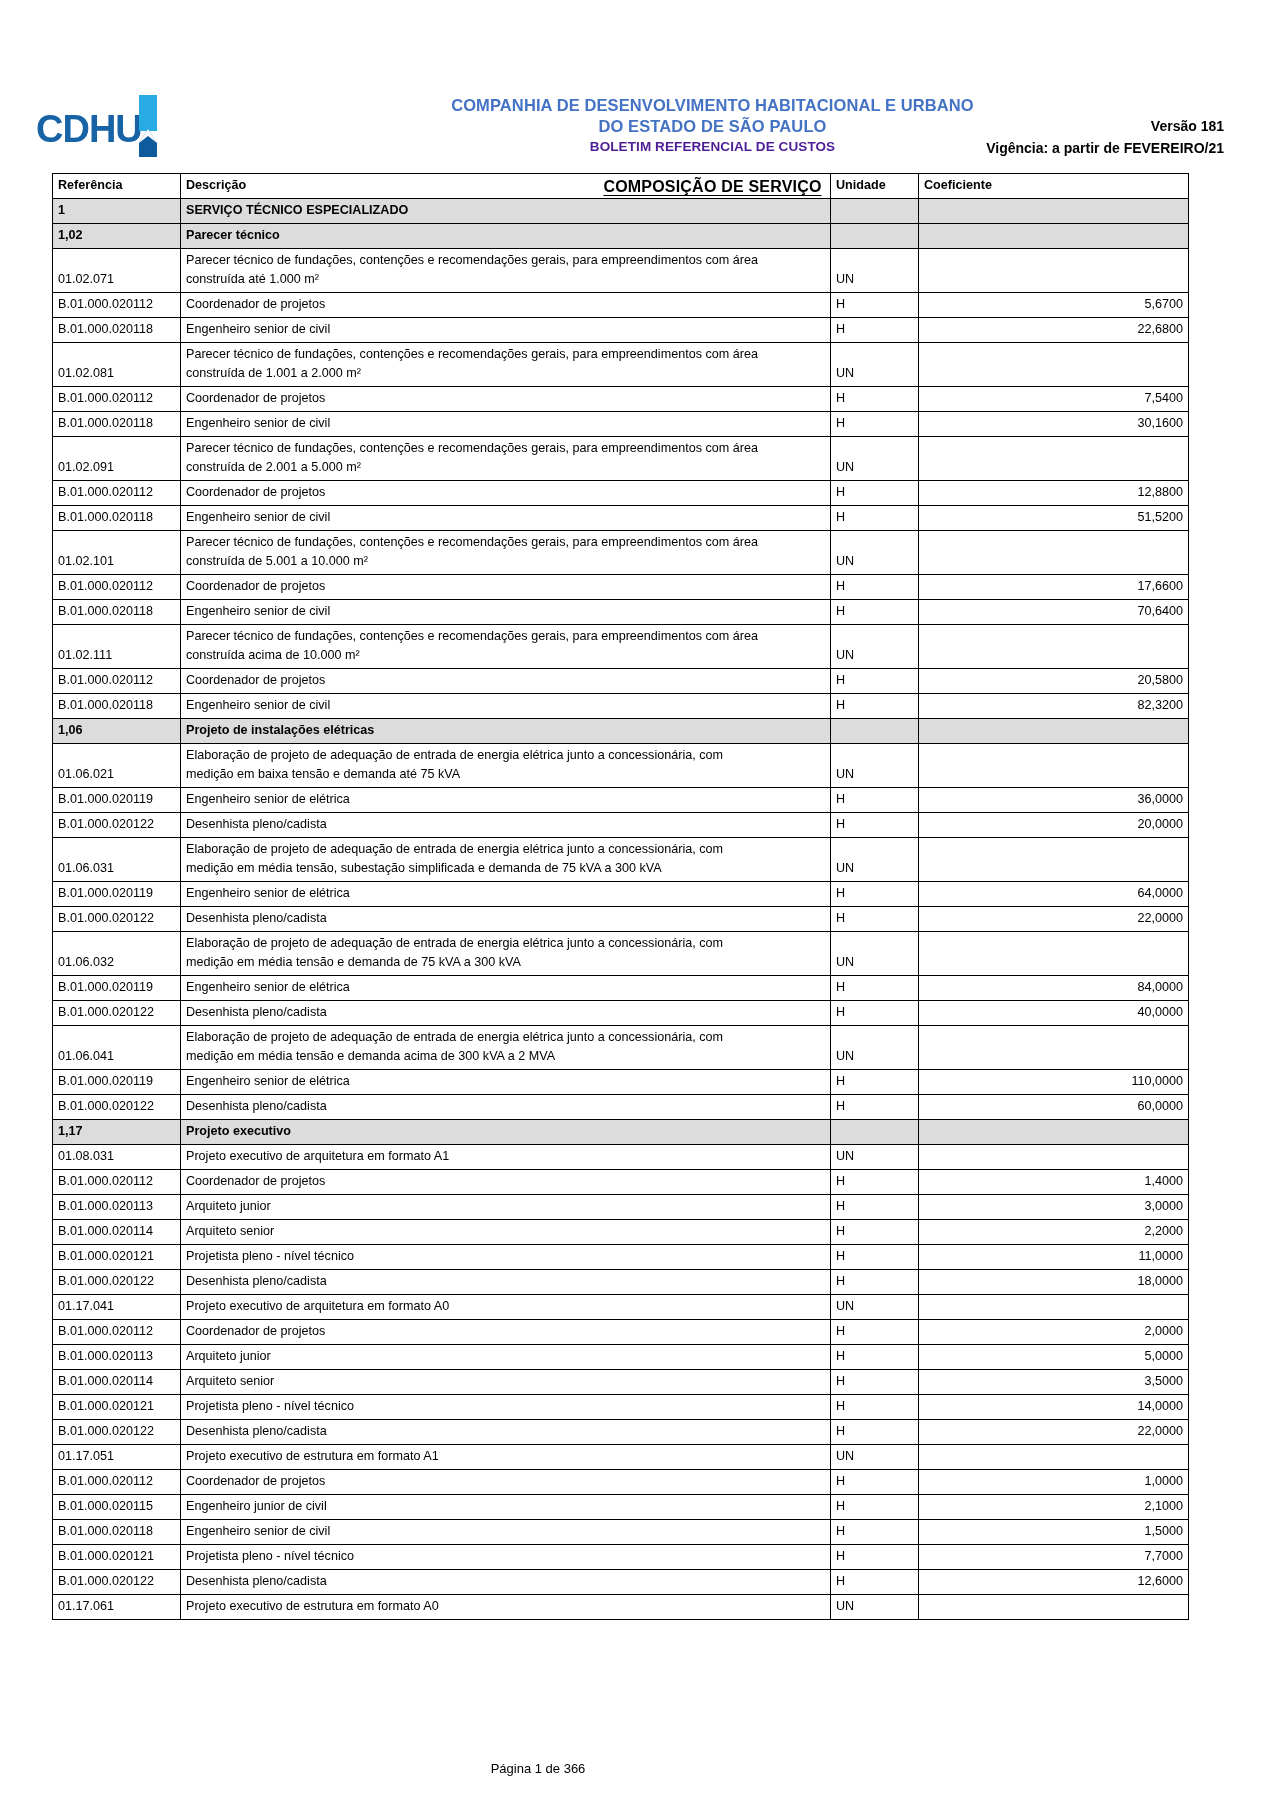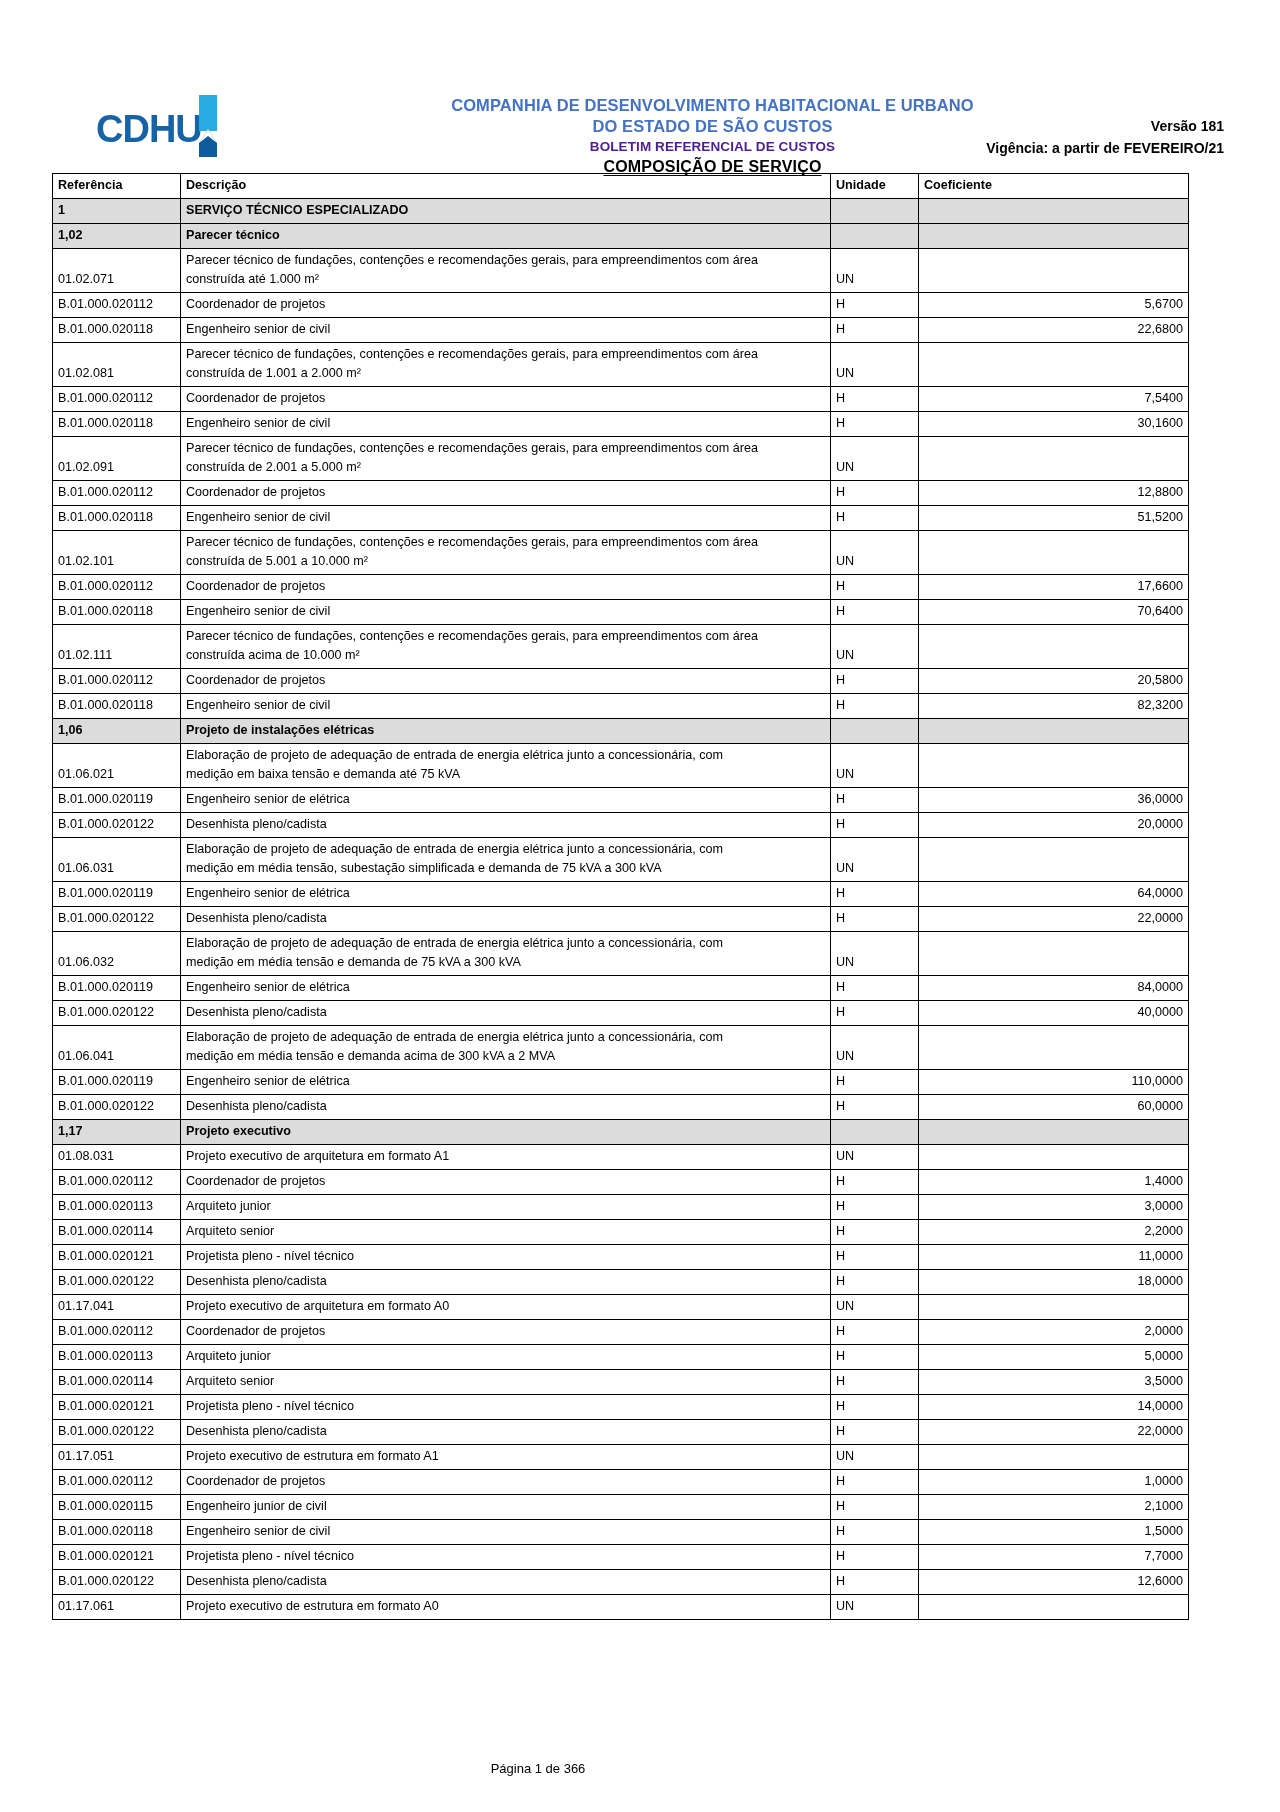--- a/index.html
+++ b/index.html
@@ -26,21 +26,21 @@
   
   .header {
     display: flex;
     align-items: flex-start;
     padding: 95px 0 0 0;
     height: 105px;
     box-sizing: border-box;
   }
   .logo-wrap {
     width: 205px;
-    padding-left: 96px;
+    padding-left: 36px;
     box-sizing: border-box;
     display: flex;
     align-items: flex-start;
   }
   .logo {
     position: relative;
     width: 128px;
     height: 62px;
   }
   .logo-text {
@@ -80,20 +80,21 @@
     font-size: 13.5px;
     line-height: 19px;
     letter-spacing: 0.1px;
   }
   .t-line4 {
     color: #000000;
     font-weight: bold;
     font-size: 16px;
     line-height: 22px;
     letter-spacing: 0.2px;
+    margin-top: 20px;
   }
   .t-line4 span {
     text-decoration: underline;
     text-underline-offset: 3px;
   }
 
   .version-block {
     text-align: right;
     padding-right: 56px;
     margin-top: 10px;
@@ -186,21 +187,21 @@
         <div class="logo-text">CDHU</div>
         <svg class="logo-mark" viewBox="0 0 22 62">
           <rect x="4" y="0" width="18" height="36" fill="#29ace3"></rect>
           <path d="M4 62 L4 48 L13 34 L22 48 L22 62 Z" fill="#0d5a9c"></path>
           <path d="M4 48 L13 34 L22 48 L13 41 Z" fill="#ffffff"></path>
         </svg>
       </div>
     </div>
     <div class="title-block">
       <div class="t-line1">COMPANHIA DE DESENVOLVIMENTO HABITACIONAL E URBANO</div>
-      <div class="t-line2">DO ESTADO DE SÃO CUSTOS</div>
+      <div class="t-line2">DO ESTADO DE SÃO PAULO</div>
       <div class="t-line3">BOLETIM REFERENCIAL DE CUSTOS</div>
       <div class="t-line4"><span>COMPOSIÇÃO DE SERVIÇO</span></div>
     </div>
   </div>
 
   <div class="version-block">
     <div>Versão 181</div>
     <div>Vigência: a partir de FEVEREIRO/21</div>
   </div>
 

